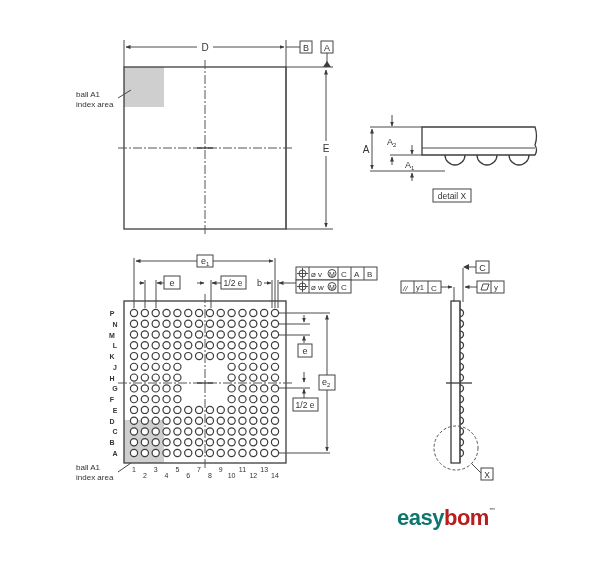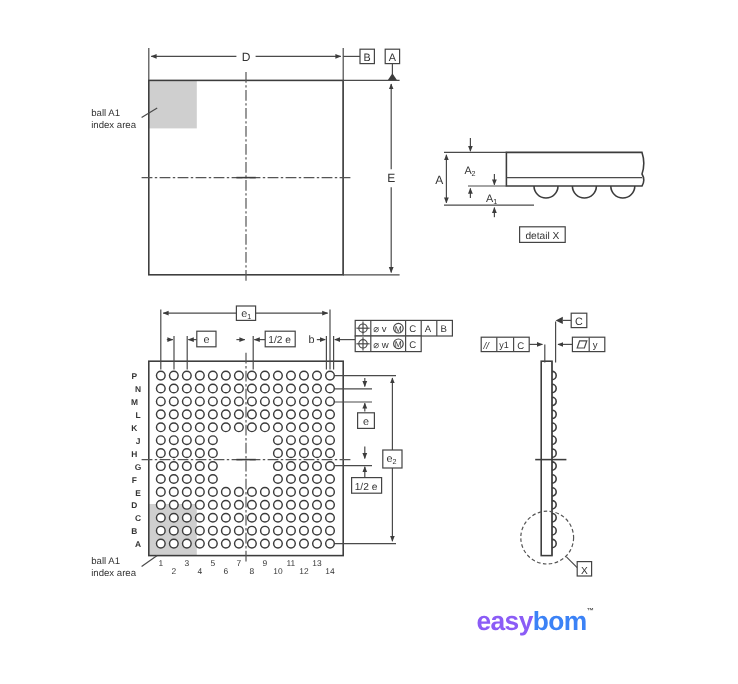--- a/index.html
+++ b/index.html
@@ -7,22 +7,22 @@
          font-family:"Liberation Sans", sans-serif; }
   #drawing { position:absolute; left:0; top:0; width:615px; height:570px; }
   #drawing text { font-family:"Liberation Sans", sans-serif; fill:#333333; }
   .ln { stroke:#4a4a4a; stroke-width:1; fill:none; }
   .ln2 { stroke:#3c3c3c; stroke-width:1.3; fill:none; }
   .ctr { stroke:#555555; stroke-width:1; fill:none; stroke-dasharray:9 2 2 2; }
   .ball { stroke:#3c3c3c; stroke-width:1.2; fill:#ffffff; }
   .box { stroke:#444444; stroke-width:1; fill:#ffffff; }
   .logo { position:absolute; left:397px; top:505px; font-size:22px; font-weight:bold;
           letter-spacing:-0.5px; }
-  .logo .p1 { color:#8b5cf6; }
-  .logo .p2 { color:#3b82f6; }
+  .logo .p1 { color:#0f766e; }
+  .logo .p2 { color:#b91c1c; }
   .logo .tm { font-size:6px; color:#555; vertical-align:top; position:relative; top:2px; }
 </style>
 </head>
 <body>
 
 <svg id="drawing" viewBox="0 0 615 570" xmlns="http://www.w3.org/2000/svg">
   <defs>
     <marker id="arr" viewBox="0 0 10 10" refX="9" refY="5" markerWidth="5" markerHeight="5" orient="auto-start-reverse">
       <path d="M0,1 L10,5 L0,9 z" fill="#3c3c3c"></path>
     </marker>

